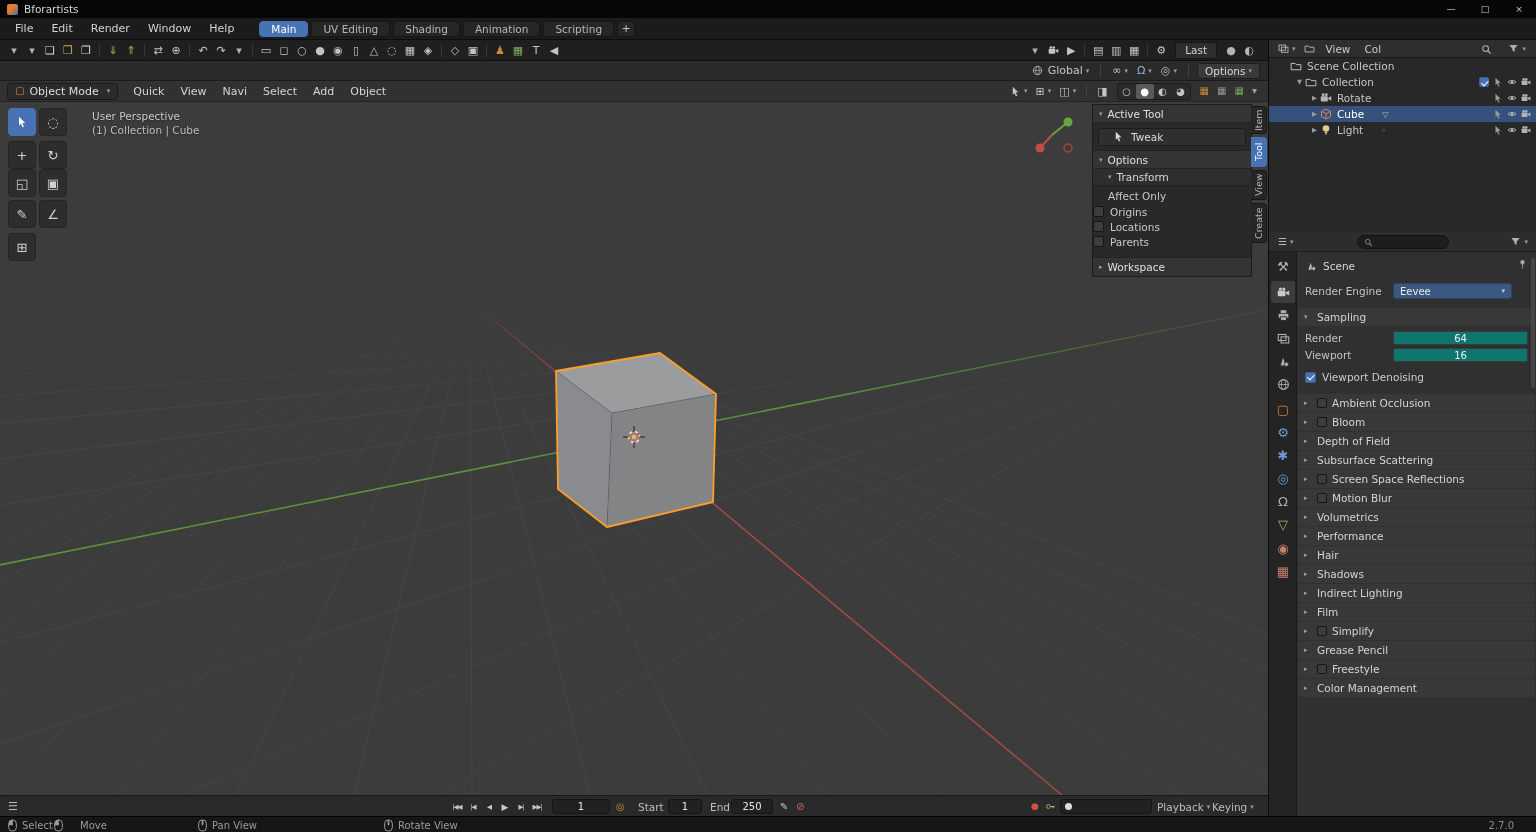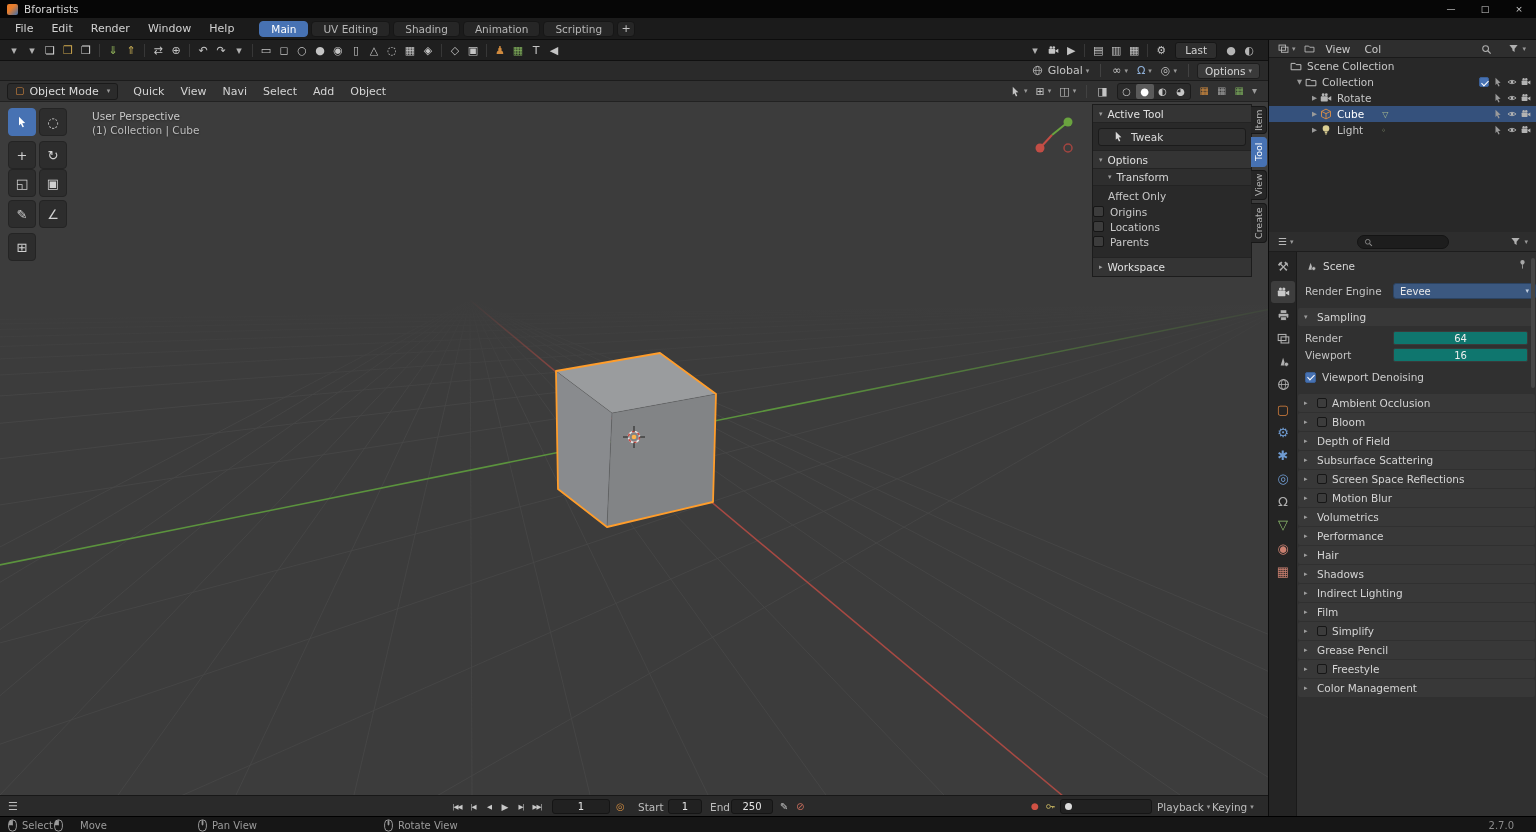--- a/index.html
+++ b/index.html
@@ -81,21 +81,21 @@
 #prop-search{position:absolute;left:88px;top:3px;width:92px;height:14px;background:#1d1d1d;border:1px solid #141414;border-radius:7px;display:flex;align-items:center;padding-left:6px;gap:4px}
 #prop-tabs{position:absolute;left:0;top:20px;width:28px;height:564px;background:#242424;border-right:1px solid #1a1a1a}
 .ptab{position:absolute;left:2px;width:24px;height:22px;border-radius:3px;display:flex;align-items:center;justify-content:center;font-size:12px}
 .ptab.active{background:#3d3d3d}
 #prop-content{position:absolute;left:28px;top:20px;width:239px;height:564px;font-size:10.5px}
 .prop-breadcrumb{display:flex;align-items:center;gap:6px;height:20px;margin-top:4px;padding-left:8px;color:#d6d6d6;position:relative}
 #pin-icon{position:absolute;right:8px;top:3px;color:#a8a8a8}
 .prop-row{display:flex;align-items:center;height:16px;padding-left:8px;margin-top:1px}
 .prop-label{width:88px;color:#c2c2c2;flex:none}
 .prop-field{flex:1;margin-right:8px;height:14px;background:#0f766e;border:1px solid #3a3a3a;border-radius:2px;display:flex;align-items:center;justify-content:center;color:#eee;font-size:10px}
-.prop-dropdown{flex:1;margin-right:0;height:16px;background:#3b5880;border:1px solid #2c4361;border-radius:3px;display:flex;align-items:center;padding:0 6px;color:#e8e8e8;font-size:10px}
+.prop-dropdown{flex:1;margin-right:24px;height:16px;background:#3b5880;border:1px solid #2c4361;border-radius:3px;display:flex;align-items:center;padding:0 6px;color:#e8e8e8;font-size:10px}
 .prop-dropdown .caret{margin-left:auto;color:#c2cfe0}
 .panel-strip{height:18px;background:#383838;border-radius:2px;margin:0 1px 1px 1px;display:flex;align-items:center;padding-left:6px;gap:5px;color:#d4d4d4}
 .panel-strip .p-arrow{font-size:7px;color:#9d9d9d;width:8px}
 .panel-strip .chk{width:10px;height:10px}
 #prop-scroll{position:absolute;right:1px;top:26px;width:4px;height:130px;background:#464646;border-radius:2px}
 
 #timeline{position:absolute;left:0;top:795px;width:1268px;height:21px;background:#2a2a2a;border-top:1px solid #181818}
 .tl-item{position:absolute;top:0;height:21px;display:flex;align-items:center;color:#c6c6c6}
 .tl-btn{width:16px;height:16px;display:flex;align-items:center;justify-content:center;color:#c8c8c8;font-size:6.5px;letter-spacing:-1px}
 .tl-field{background:#212121;border:1px solid #151515;border-radius:3px;height:15px;display:flex;align-items:center;justify-content:center;color:#e6e6e6;font-size:10px}

